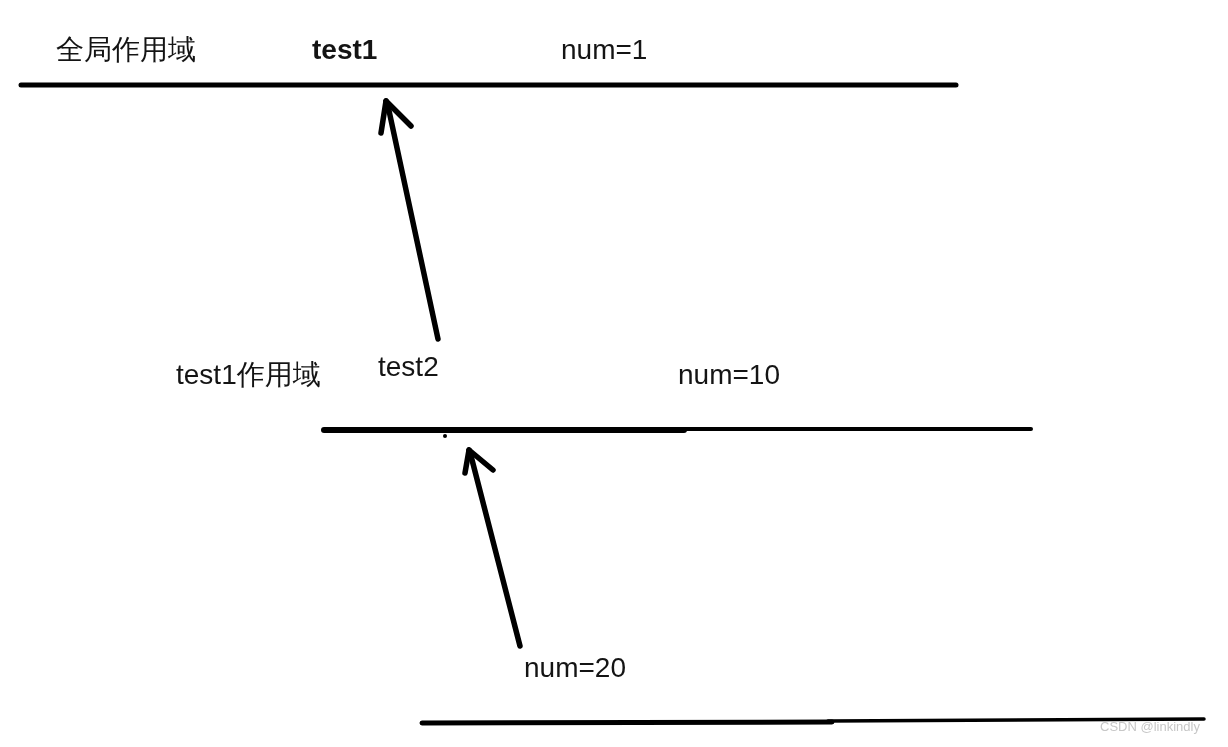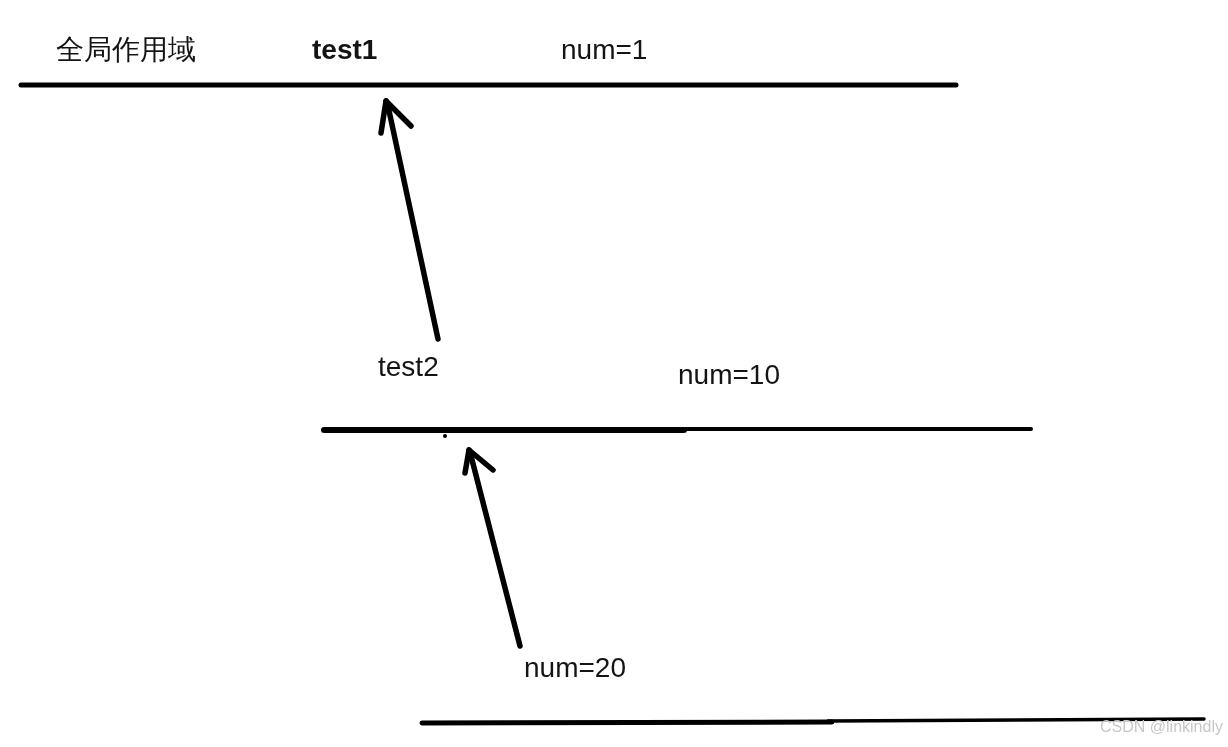--- a/index.html
+++ b/index.html
@@ -36,21 +36,21 @@
   .t-test1-name    { left: 176px; top: 358px; }
   .t-test1-fn      { left: 378px; top: 350px; }
   .t-test1-var     { left: 678px; top: 358px; }
   .t-test2-name    { left: 300px; top: 651px; }
   .t-test2-var     { left: 524px; top: 651px; }
   .t-annotation    { left: 858px; top: 651px; color: var(--accent-red, #9b2337); }
   .watermark {
     position: absolute;
     left: 1100px;
     top: 719px;
-    font-size: 16px;
+    font-size: 13px;
     line-height: 16px;
     color: var(--watermark-gray, #c7c7c7);
     white-space: nowrap;
   }
 </style>
 </head>
 <body>
 
 <div class="canvas">
 
@@ -75,20 +75,21 @@
       <path d="M520 646 L470 452"></path>
       <path d="M469 450 L465 473"></path>
       <path d="M469 450 L493 470"></path>
     </g>
   </svg>
 
   <span class="label t-global-name">全局作用域</span>
   <span class="label t-global-fn">test1</span>
   <span class="label t-global-var">num=1</span>
 
+  <span class="label t-test1-name">test1作用域</span>
   <span class="label t-test1-fn">test2</span>
   <span class="label t-test1-var">num=10</span>
 
   <span class="label t-test2-var">num=20</span>
 
   <span class="watermark">CSDN @linkindly</span>
 
 </div>
 
 </body></html>

